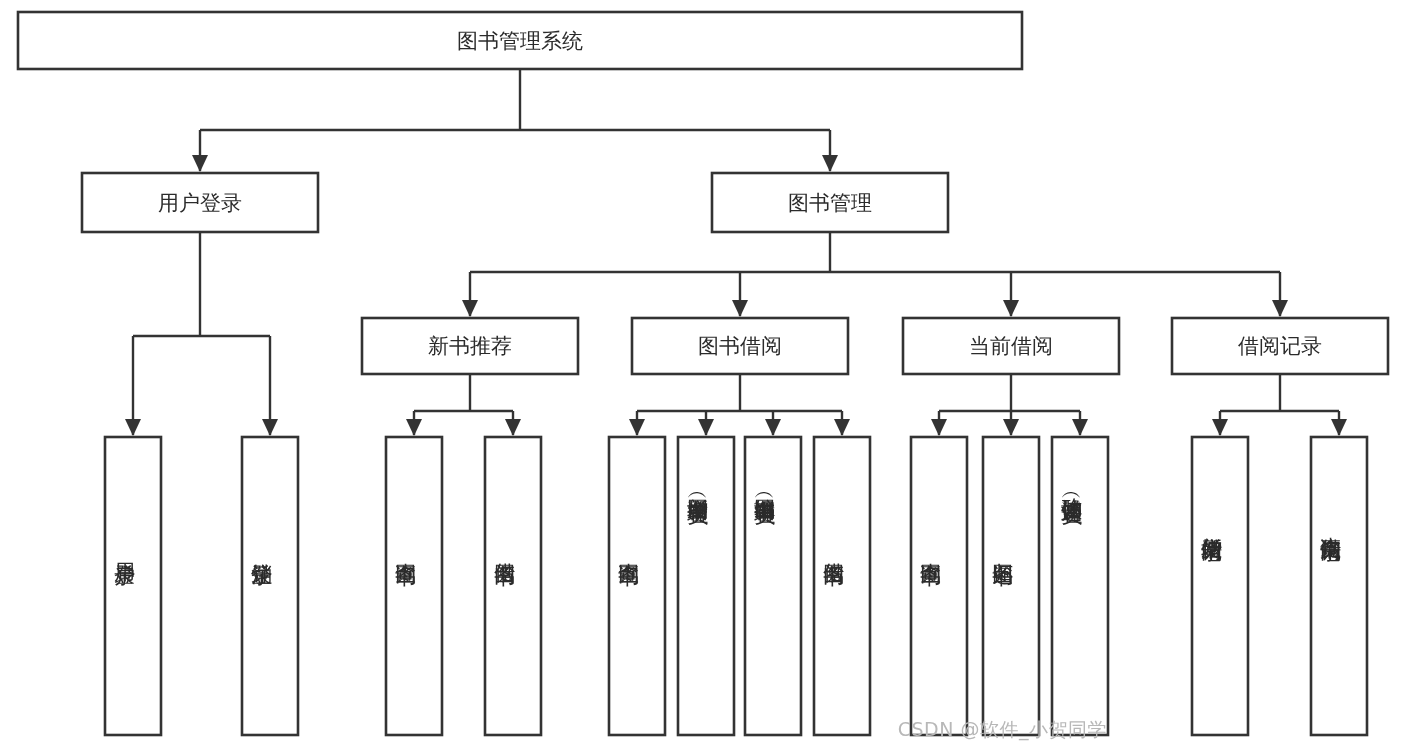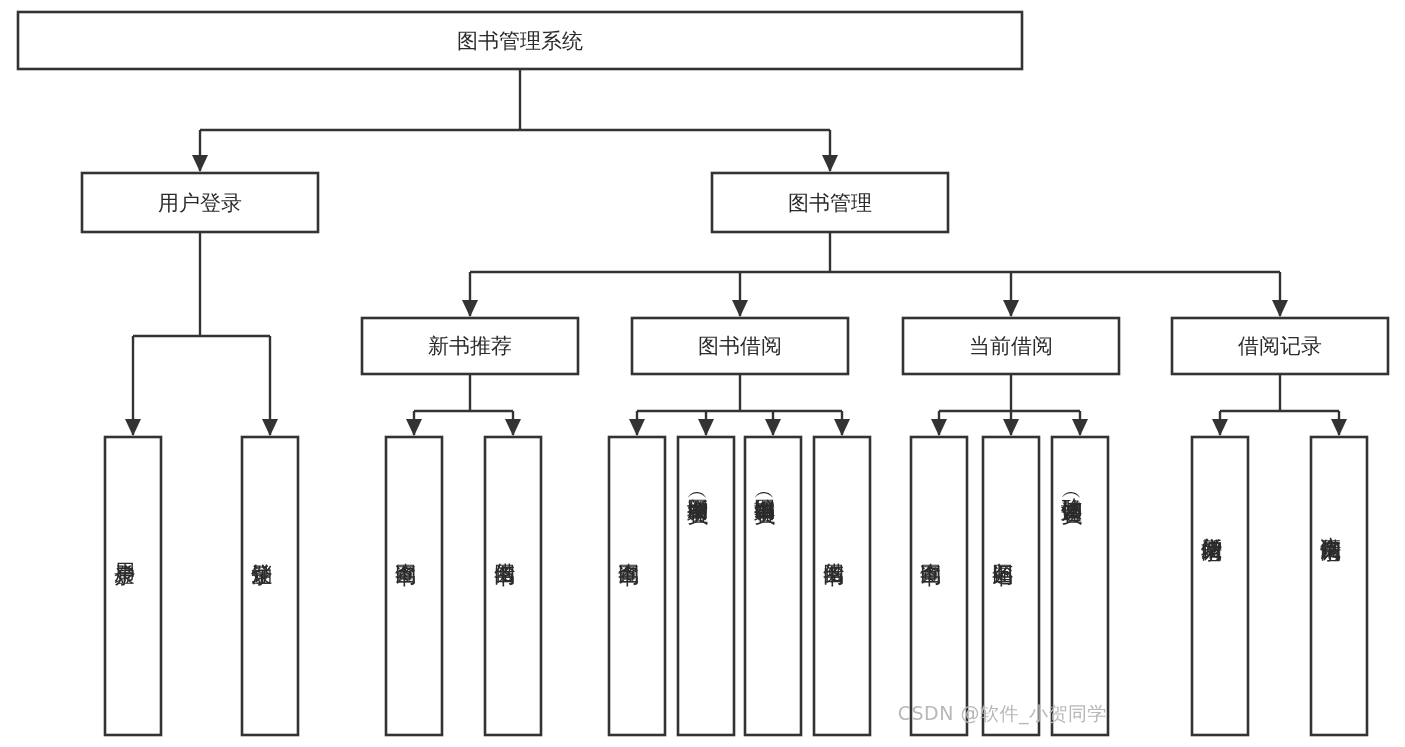--- a/index.html
+++ b/index.html
@@ -54,21 +54,21 @@
     font-family: "DejaVu Sans", "Liberation Sans", sans-serif;
     font-size: 21px;
     letter-spacing: 1px;
     writing-mode: vertical-rl;
     text-orientation: upright;
     text-anchor: middle;
   }
   .watermark {
     position: absolute;
     right: 8px;
-    bottom: 20px;
+    bottom: 4px;
     font-family: "DejaVu Sans", "Liberation Sans", sans-serif;
     font-size: 19px;
     color: #b8b8b8;
     white-space: nowrap;
     letter-spacing: 0.5px;
     pointer-events: none;
   }
 </style>
 </head>
 <body>

